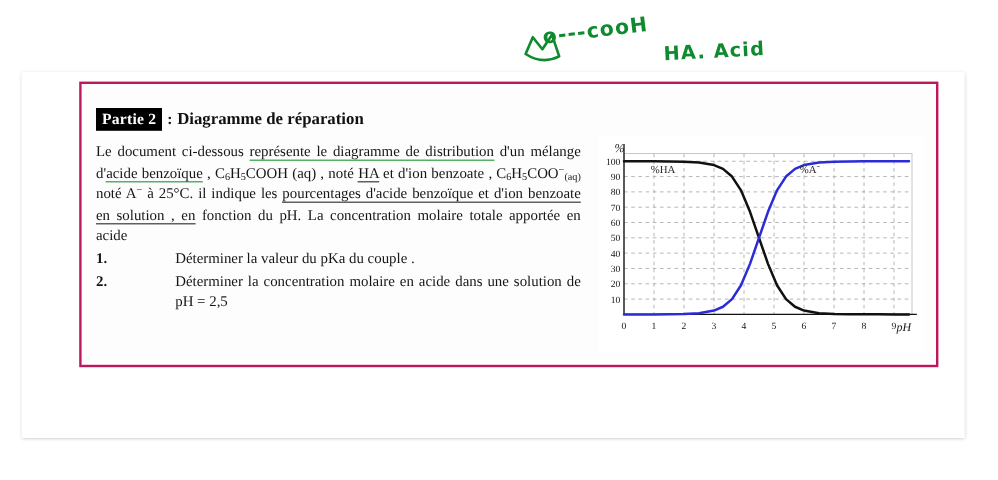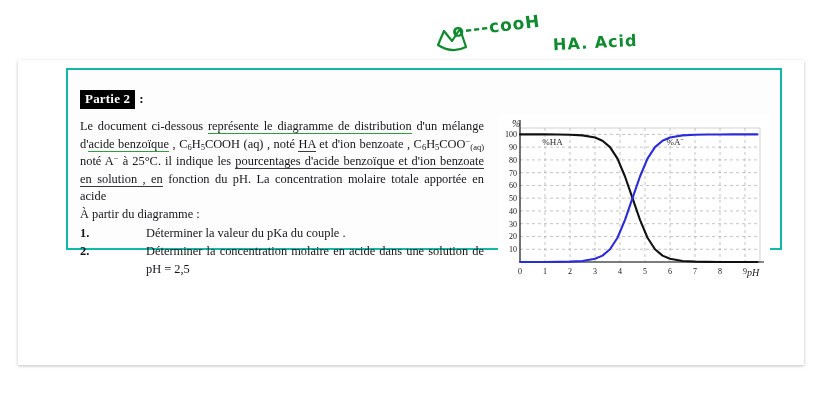--- a/index.html
+++ b/index.html
@@ -50,22 +50,22 @@
     width: 786px;
     height: 305px;
     background: #ffffff;
     box-shadow: 0 1px 3px rgba(0,0,0,0.25);
   }
   #red-frame {
     position: absolute;
     left: 48px;
     top: 8px;
     width: 716px;
-    height: 182px;
-    border: 2px solid #14b8a6;
+    height: 238px;
+    border: 2px solid #be185d;
     box-sizing: border-box;
     background: #fdfdfd;
   }
 
   
   #heading {
     position: absolute;
     left: 12px;
     top: 20px;
     display: flex;
@@ -169,31 +169,31 @@
   <div class="hand-note n1">o---cooH</div>
   <div class="hand-note n2">HA. Acid</div>
 </div>
 
 <div id="page-card">
   <div id="red-frame">
 
     <div id="heading">
       <span class="tag">Partie 2</span>
       <span class="colon">:</span>
+      <span class="title">Diagramme de réparation</span>
     </div>
 
     <div id="text-col">
       <p>
         <span>Le document ci-dessous </span><span class="u-green">représente le diagramme de distribution</span>
         <span>d'un mélange d'</span><span class="u-green">acide benzoïque</span><span> , C</span><sub>6</sub><span>H</span><sub>5</sub><span>COOH (aq) , noté </span><span class="u-dark">HA</span><span> et</span>
         <span>d'ion benzoate ,  C</span><sub>6</sub><span>H</span><sub>5</sub><span>COO</span><sup>−</sup><sub>(aq)</sub><span> noté A</span><sup>−</sup><span>  à 25°C. il indique les</span>
         <span class="u-dark">pourcentages d'acide benzoïque et d'ion benzoate en solution , en</span>
         <span>fonction du pH. La concentration molaire totale apportée en acide</span>
       </p>
-      <p id="apartir">À partir du diagramme :</p>
       <ol class="qlist">
         <li>
           <span class="num">1.</span>
           <span class="q">Déterminer la valeur du pKa du couple .</span>
         </li>
         <li>
           <span class="num">2.</span>
           <span class="q">Déterminer la concentration molaire en acide dans une solution de pH = 2,5</span>
         </li>
       </ol>

